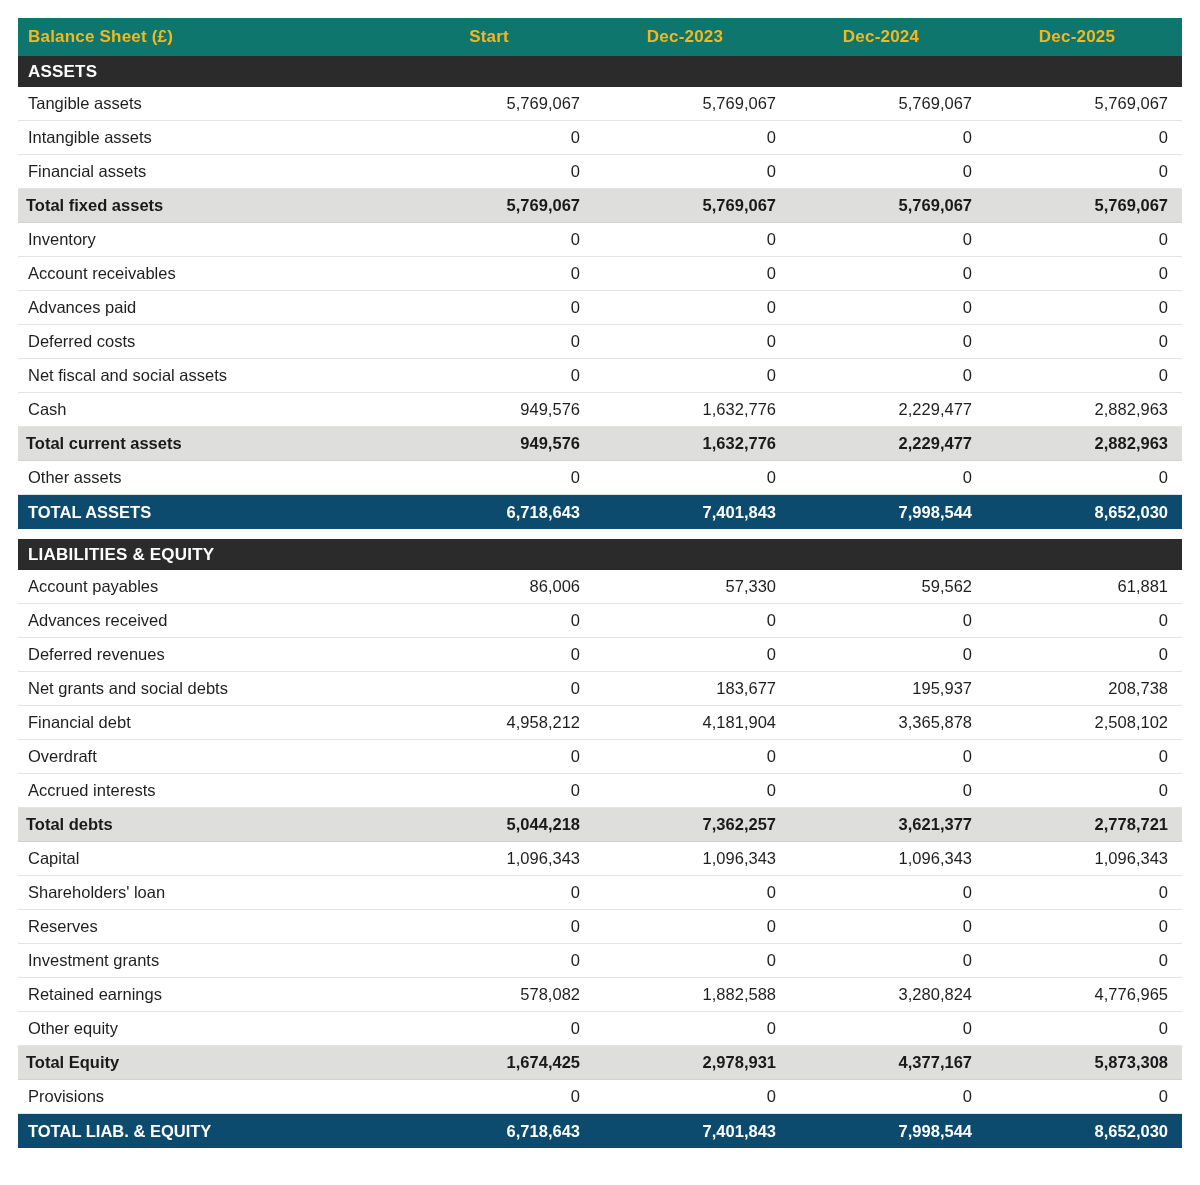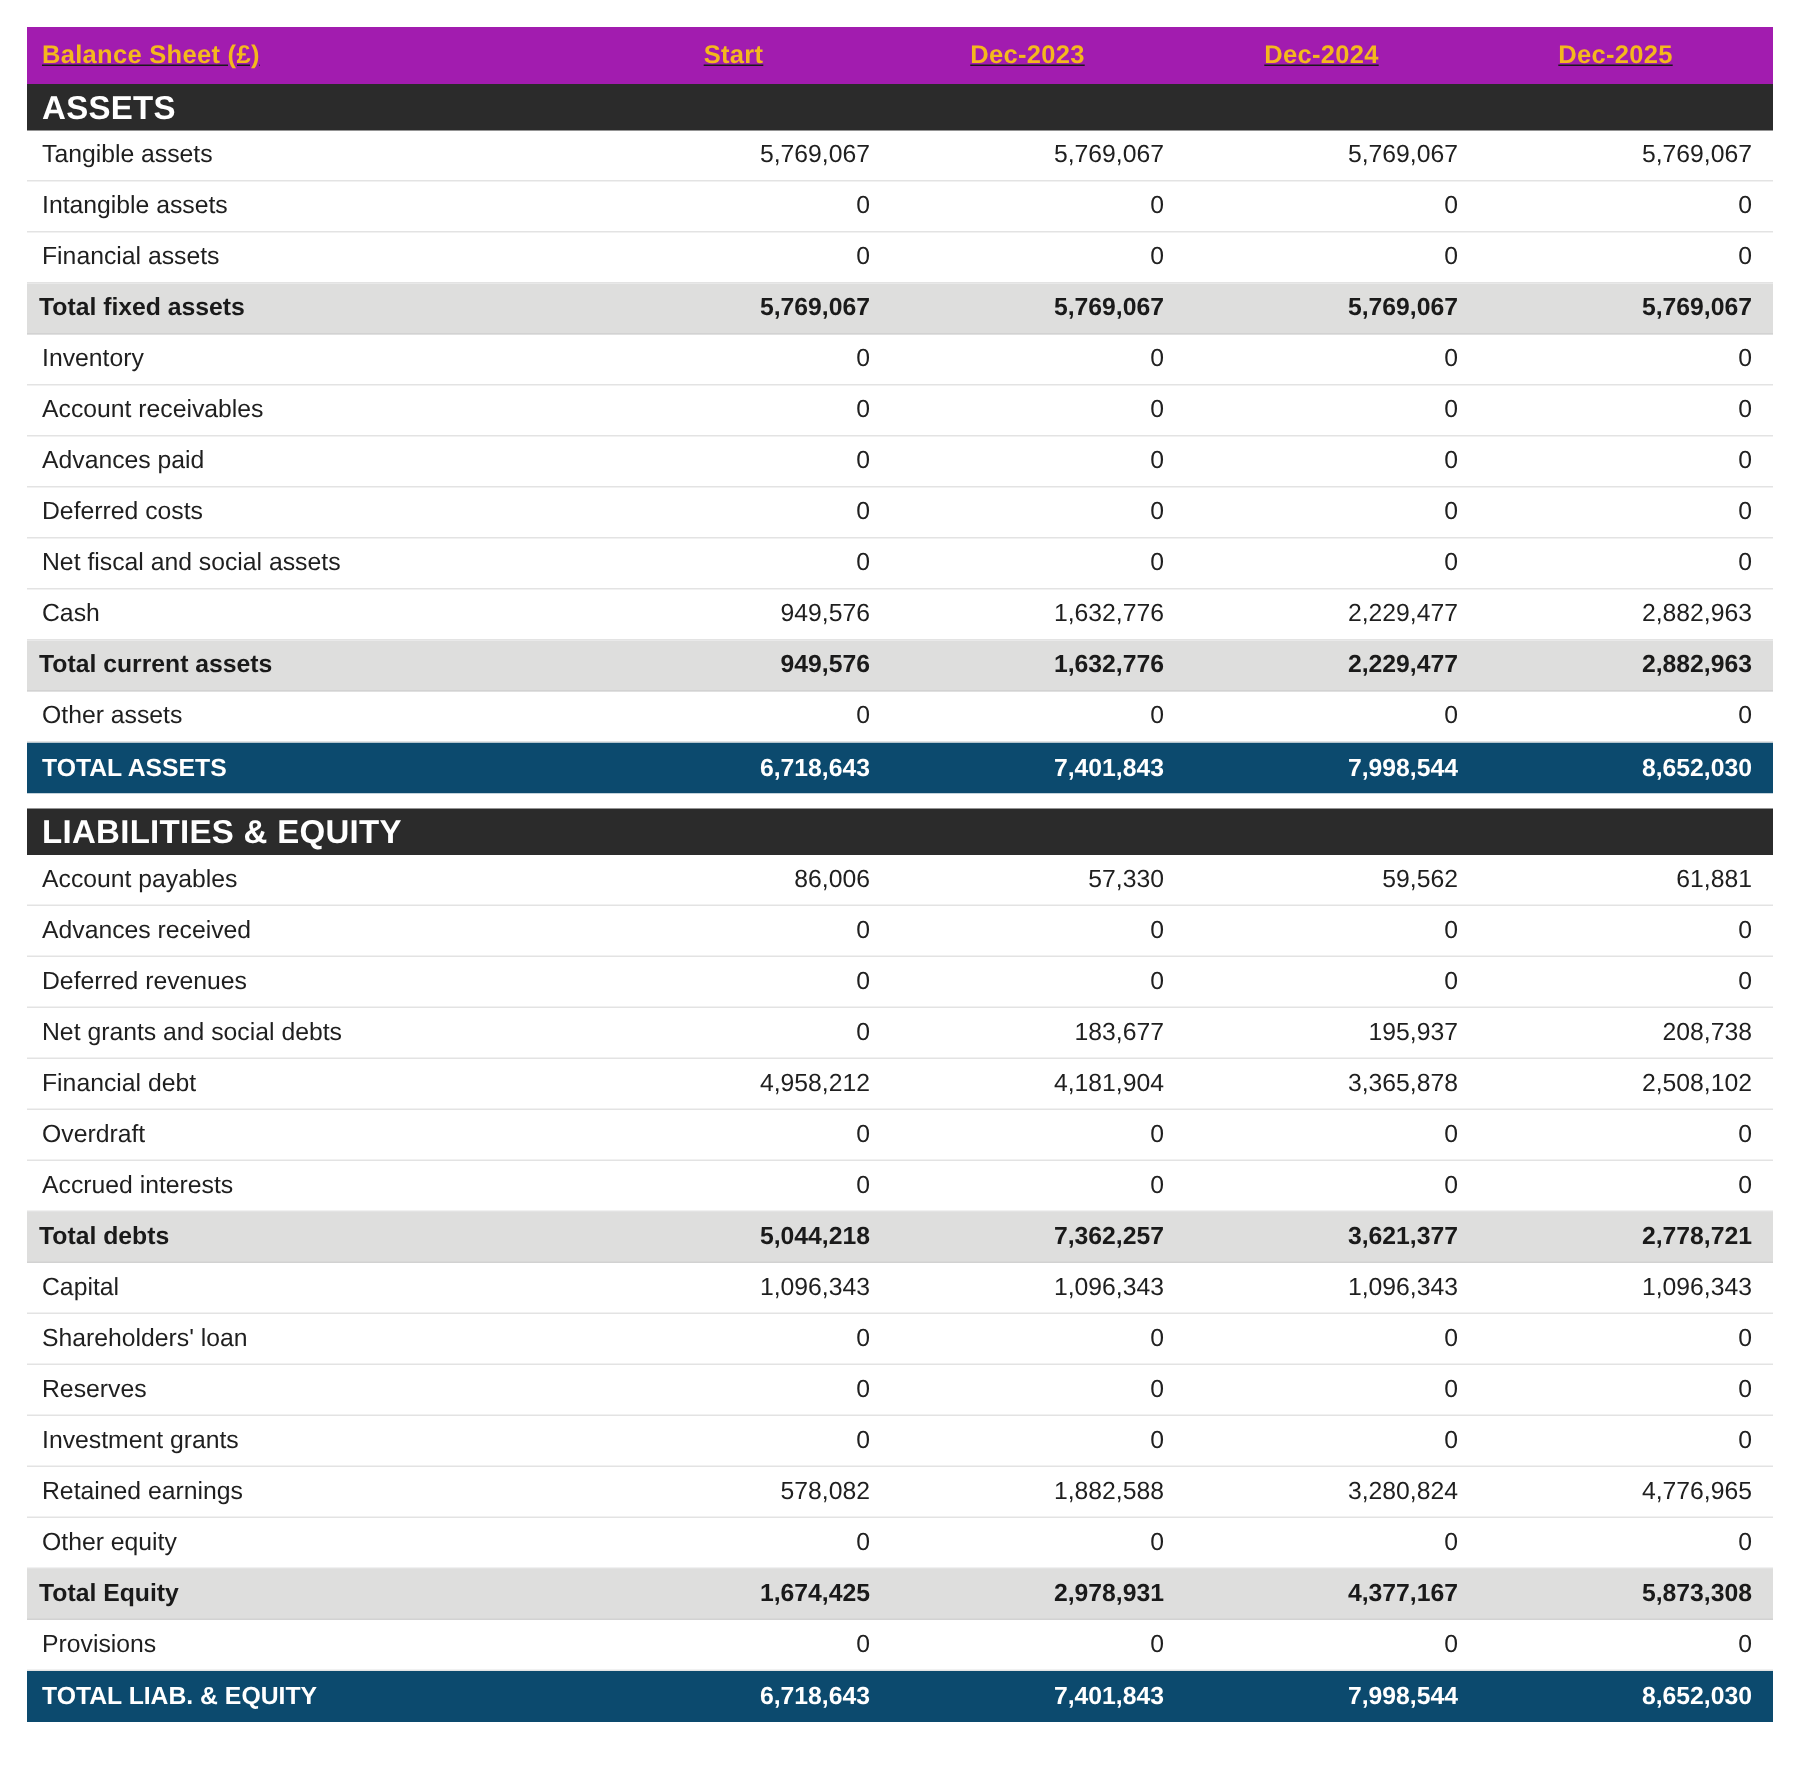--- a/index.html
+++ b/index.html
@@ -31,22 +31,21 @@
 
   table.bs th, table.bs td {
     padding: 0;
     height: 33px;
     vertical-align: middle;
     white-space: nowrap;
   }
 
   
   tr.head {
-    background: #a21caf;
-    text-decoration: underline;
+    background: #0f766e;
   }
   tr.head th {
     color: #f4b81d;
     font-weight: bold;
     font-size: 17px;
     letter-spacing: 0.2px;
     height: 38px;
   }
   tr.head th.label {
     text-align: left;
@@ -55,21 +54,21 @@
   tr.head th.val {
     text-align: center;
     padding-right: 14px;
   }
 
   
   tr.section td {
     background: #2b2b2b;
     color: #ffffff;
     font-weight: bold;
-    font-size: 22px;
+    font-size: 17px;
     padding-left: 10px;
     height: 31px;
     letter-spacing: 0.2px;
   }
 
   
   tr.row td.label {
     text-align: left;
     padding-left: 10px;
     border-bottom: 1px solid #e3e3e3;

